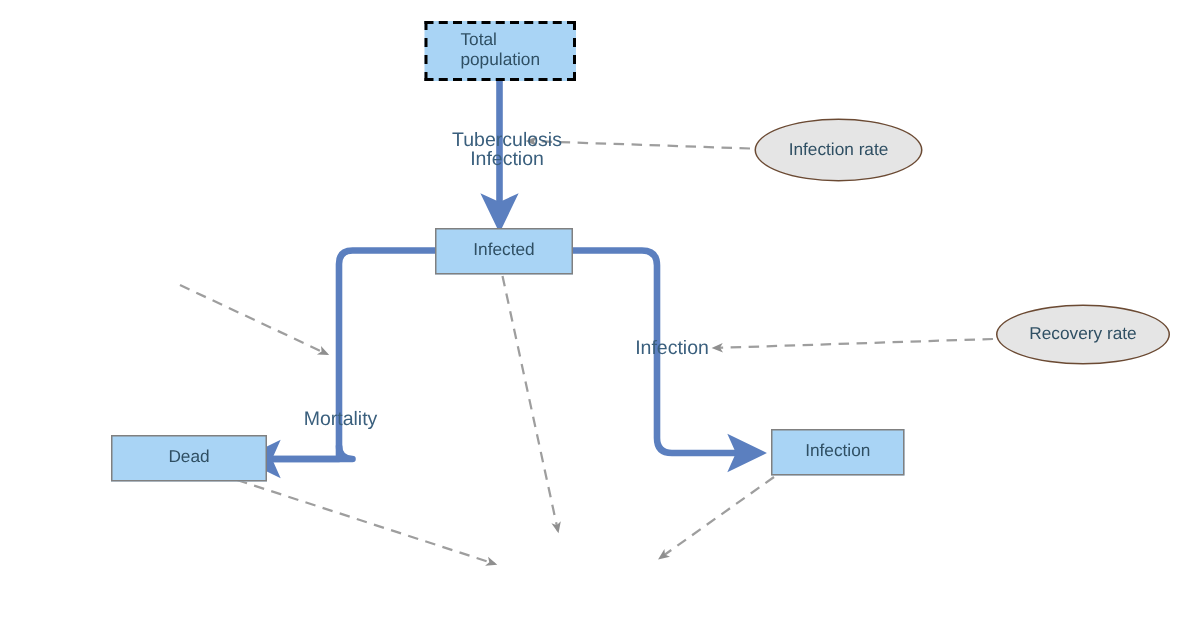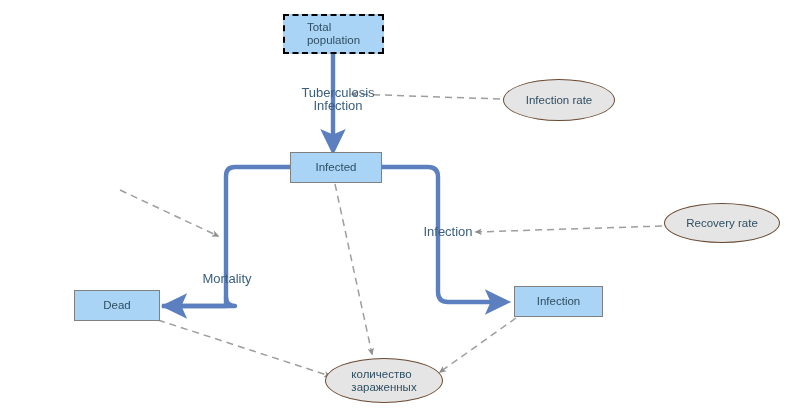--- a/index.html
+++ b/index.html
@@ -113,31 +113,29 @@
     <g>
       <path d="M516,318 L440,372" fill="none" stroke="#9e9e9e" stroke-width="1.5" stroke-dasharray="7,5" marker-end="url(#infl-head)"></path>
     </g>
   </svg>
 
   <div class="node node-box dashed-outline" style="left:283px; top:14px; width:101px; height:40px;">Total
 population</div>
 
   <div class="node node-box" style="left:290px; top:152px; width:92px; height:31px;">Infected</div>
 
-  <div class="node node-box" style="left:74px; top:290px; width:86px; height:31px;">Dead</div>
+  <div class="node node-box" style="left:74px; top:290px; width:104px; height:31px;">Dead</div>
 
   <div class="node node-box" style="left:514px; top:286px; width:89px; height:31px;">Infection</div>
 
   <div class="node node-ellipse" style="left:503px; top:79px; width:112px; height:42px;">Infection rate</div>
 
 
   <div class="node node-ellipse" style="left:664px; top:203px; width:116px; height:40px;">Recovery rate</div>
 
-  <div class="node node-ellipse" style="left:325px; top:358px; width:118px; height:45px;">количество
-зараженных</div>
 
   <div class="edge-label" style="left:288px; top:86px; width:100px;">Tuberculosis
 Infection</div>
 
   <div class="edge-label" style="left:192px; top:242px; width:70px;margin-top:30px;">Mortality</div>
 
   <div class="edge-label" style="left:413px; top:225px; width:70px;">Infection</div>
 
 </div>
 

